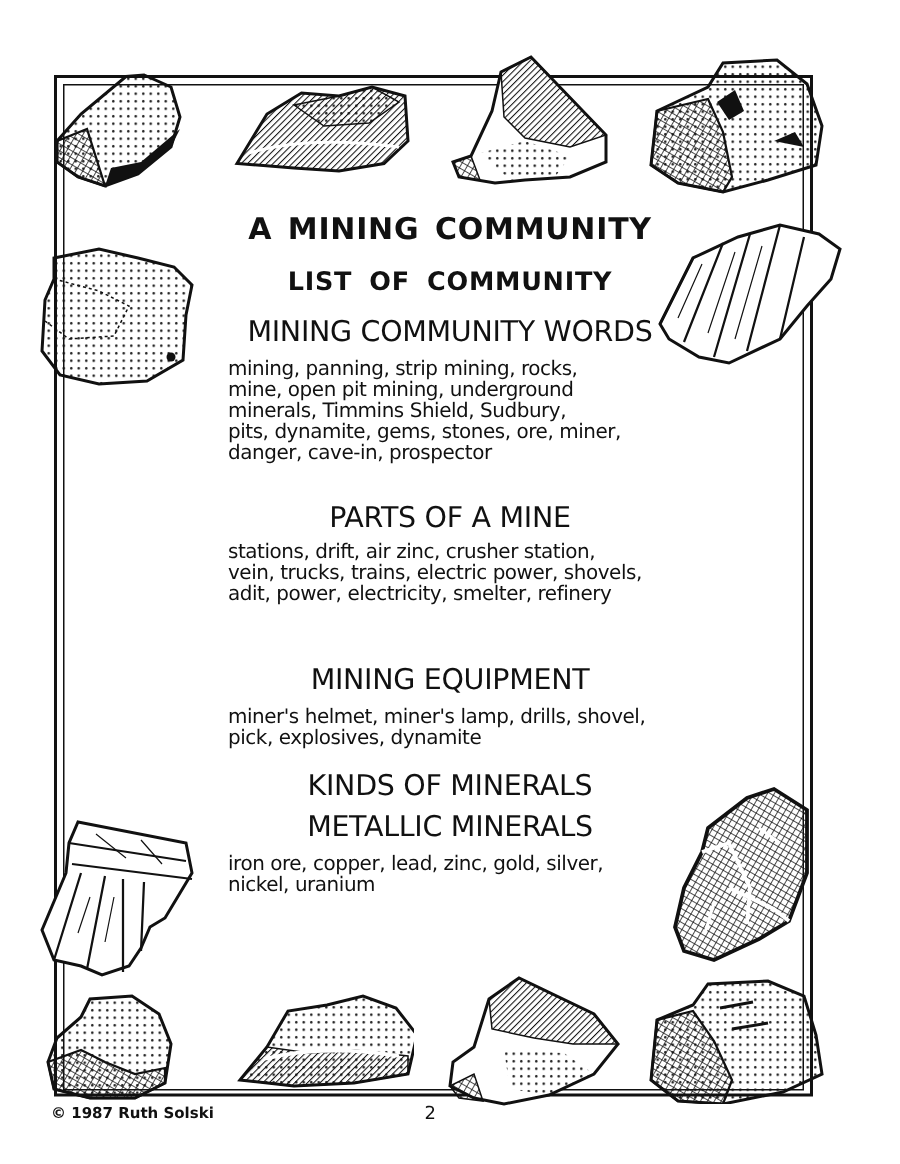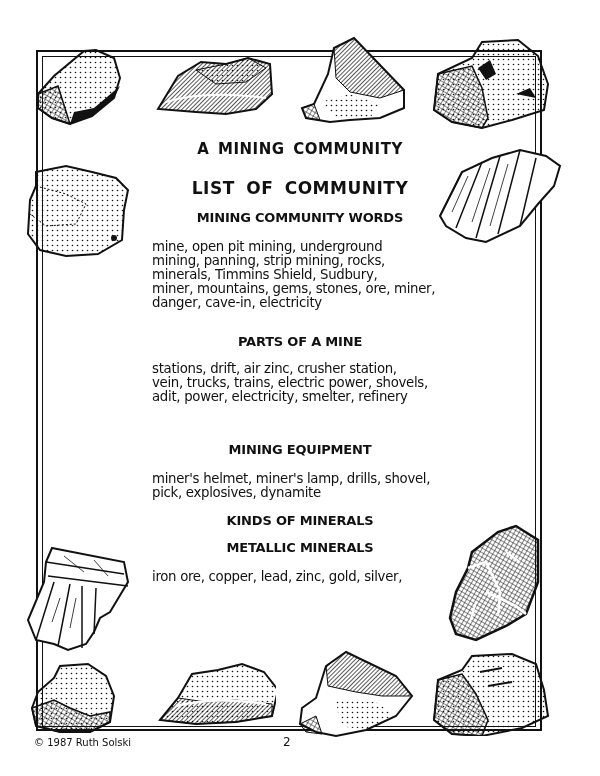--- a/index.html
+++ b/index.html
@@ -1,26 +1,26 @@
 <!DOCTYPE html>
 <html><head>
 <meta charset="utf-8">
 <style>
   html, body { margin: 0; padding: 0; background: #fff; }
   body { width: 600px; height: 776px; position: relative; overflow: hidden; font-family: "DejaVu Sans", sans-serif; color: #111; }
   .frame-outer { position: absolute; left: 36px; top: 50px; width: 506px; height: 681px; border: 2px solid #111; box-sizing: border-box; }
   .frame-inner { position: absolute; left: 42px; top: 56px; width: 494px; height: 671px; border: 1.5px solid #111; box-sizing: border-box; }
   .content { position: absolute; left: 150px; top: 0; width: 300px; }
   .title { position: absolute; left: 0; width: 300px; text-align: center; font-weight: bold; letter-spacing: 0.5px; }
-  .t1 { top: 140px; font-size: 15px; word-spacing: 3px; }
+  .t1 { top: 140px; font-size: 20px; word-spacing: 3px; }
   .t2 { top: 178px; font-size: 17px; word-spacing: 5px; }
-  .heading { position: absolute; left: 0; width: 300px; text-align: center; font-weight: bold; font-size: 13px; letter-spacing: -0.2px; }
+  .heading { position: absolute; left: 0; width: 300px; text-align: center; font-weight: normal; font-size: 19px; letter-spacing: -0.2px; }
   .para { position: absolute; left: 2px; width: 290px; font-size: 13.3px; line-height: 14px; letter-spacing: -0.3px; }
   .rock { position: absolute; }
-  .footer-copy { position: absolute; left: 34px; top: 737px; font-size: 10px; font-weight: normal; }
+  .footer-copy { position: absolute; left: 34px; top: 737px; font-size: 10px; font-weight: bold; }
   .footer-page { position: absolute; left: 283px; top: 735px; font-size: 12px; }
 </style>
 </head>
 <body>
 
 <div class="frame-outer"></div>
 <div class="frame-inner"></div>
 
 <svg class="rock" style="left:34px;top:46px" width="90" height="80" viewBox="0 0 90 80">
   <defs>
@@ -105,42 +105,43 @@
   <path d="M6 30 L30 24 L44 44 L56 70 L50 86 L20 84 L2 70 Z" fill="url(#xhatch)" stroke="#111" stroke-width="1.5"></path>
   <path d="M48 22 L70 18 M56 36 L80 32" stroke="#111" stroke-width="2" fill="none"></path>
 </svg>
 
 <div class="content">
   <div class="title t1">A MINING COMMUNITY</div>
   <div class="title t2">LIST OF COMMUNITY</div>
 
   <div class="heading" style="top:210px">MINING COMMUNITY WORDS</div>
   <div class="para" style="top:240px">
+    <div>mining, panning, strip mining, rocks,</div>
     <div>mine, open pit mining, underground</div>
-    <div>mining, panning, strip mining, rocks,</div>
     <div>minerals, Timmins Shield, Sudbury,</div>
-    <div>miner, mountains, gems, stones, ore, miner,</div>
-    <div>danger, cave-in, electricity</div>
+    <div>pits, dynamite, gems, stones, ore, miner,</div>
+    <div>danger, cave-in, prospector</div>
   </div>
 
   <div class="heading" style="top:334px">PARTS OF A MINE</div>
   <div class="para" style="top:362px">
     <div>stations, drift, air zinc, crusher station,</div>
     <div>vein, trucks, trains, electric power, shovels,</div>
     <div>adit, power, electricity, smelter, refinery</div>
   </div>
 
   <div class="heading" style="top:442px">MINING EQUIPMENT</div>
   <div class="para" style="top:472px">
     <div>miner's helmet, miner's lamp, drills, shovel,</div>
     <div>pick, explosives, dynamite</div>
   </div>
 
   <div class="heading" style="top:513px">KINDS OF MINERALS</div>
 
   <div class="heading" style="top:540px">METALLIC MINERALS</div>
   <div class="para" style="top:570px">
     <div>iron ore, copper, lead, zinc, gold, silver,</div>
+    <div>nickel, uranium</div>
   </div>
 </div>
 
 <div class="footer-copy">© 1987 Ruth Solski</div>
 <div class="footer-page">2</div>
 
 </body></html>

